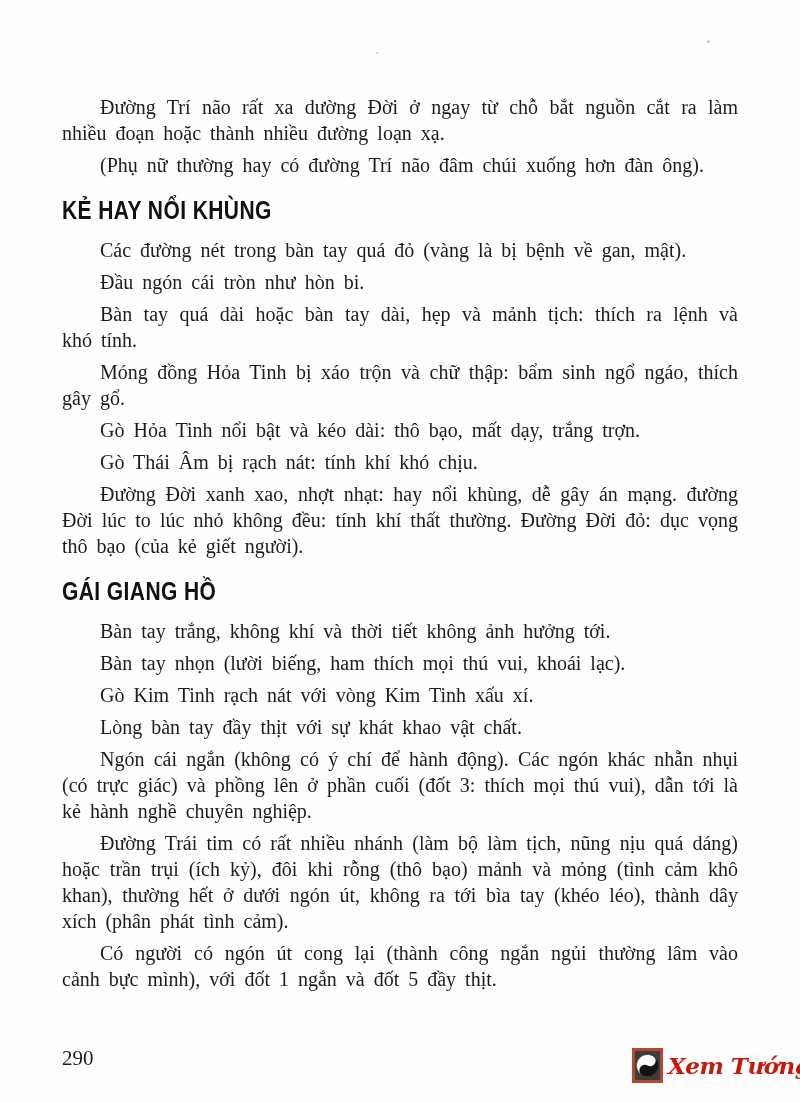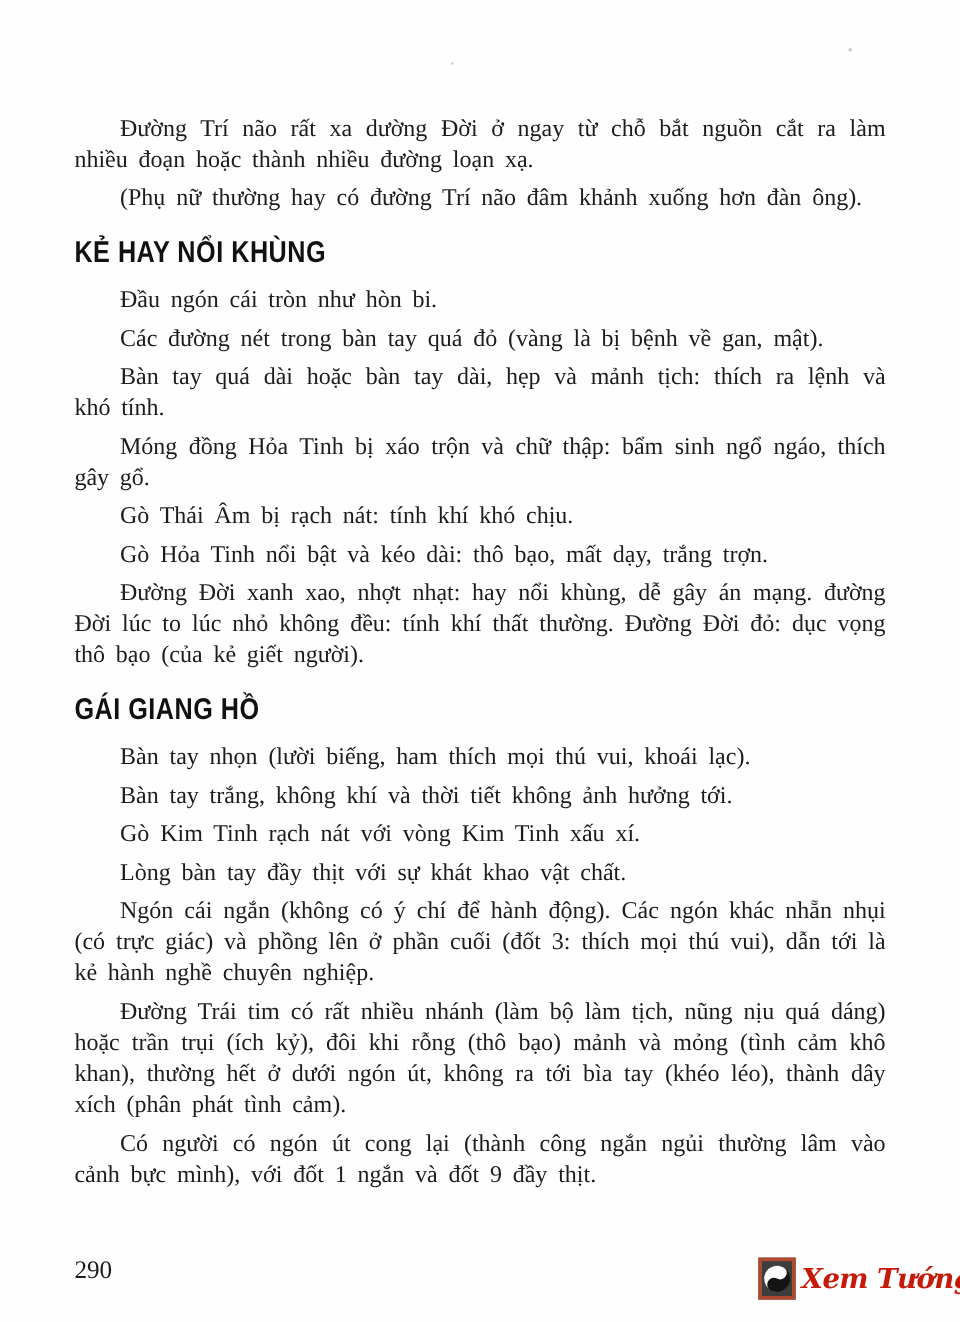--- a/index.html
+++ b/index.html
@@ -87,41 +87,41 @@
   }
 </style>
 </head>
 <body>
 
 <div class="page">
 
   <div class="content">
 
     <p class="body-par">Đường Trí não rất xa dường Đời ở ngay từ chỗ bắt nguồn cắt ra làm nhiều đoạn hoặc thành nhiều đường loạn xạ.</p>
-    <p class="body-par">(Phụ nữ thường hay có đường Trí não đâm khảnh xuống hơn đàn ông).</p>
+    <p class="body-par">(Phụ nữ thường hay có đường Trí não đâm chúi xuống hơn đàn ông).</p>
 
     <h2 class="section-heading">KẺ HAY NỔI KHÙNG</h2>
 
+    <p class="body-par">Các đường nét trong bàn tay quá đỏ (vàng là bị bệnh về gan, mật).</p>
     <p class="body-par">Đầu ngón cái tròn như hòn bi.</p>
-    <p class="body-par">Các đường nét trong bàn tay quá đỏ (vàng là bị bệnh về gan, mật).</p>
     <p class="body-par">Bàn tay quá dài hoặc bàn tay dài, hẹp và mảnh tịch: thích ra lệnh và khó tính.</p>
     <p class="body-par">Móng đồng Hỏa Tinh bị xáo trộn và chữ thập: bẩm sinh ngổ ngáo, thích gây gổ.</p>
+    <p class="body-par">Gò Hỏa Tinh nổi bật và kéo dài: thô bạo, mất dạy, trắng trợn.</p>
     <p class="body-par">Gò Thái Âm bị rạch nát: tính khí khó chịu.</p>
-    <p class="body-par">Gò Hỏa Tinh nổi bật và kéo dài: thô bạo, mất dạy, trắng trợn.</p>
     <p class="body-par">Đường Đời xanh xao, nhợt nhạt: hay nổi khùng, dễ gây án mạng. đường Đời lúc to lúc nhỏ không đều: tính khí thất thường. Đường Đời đỏ: dục vọng thô bạo (của kẻ giết người).</p>
 
     <h2 class="section-heading">GÁI GIANG HỒ</h2>
 
+    <p class="body-par">Bàn tay trắng, không khí và thời tiết không ảnh hưởng tới.</p>
     <p class="body-par">Bàn tay nhọn (lười biếng, ham thích mọi thú vui, khoái lạc).</p>
-    <p class="body-par">Bàn tay trắng, không khí và thời tiết không ảnh hưởng tới.</p>
     <p class="body-par">Gò Kim Tinh rạch nát với vòng Kim Tinh xấu xí.</p>
     <p class="body-par">Lòng bàn tay đầy thịt với sự khát khao vật chất.</p>
     <p class="body-par">Ngón cái ngắn (không có ý chí để hành động). Các ngón khác nhẵn nhụi (có trực giác) và phồng lên ở phần cuối (đốt 3: thích mọi thú vui), dẫn tới là kẻ hành nghề chuyên nghiệp.</p>
     <p class="body-par">Đường Trái tim có rất nhiều nhánh (làm bộ làm tịch, nũng nịu quá dáng) hoặc trần trụi (ích kỷ), đôi khi rỗng (thô bạo) mảnh và mỏng (tình cảm khô khan), thường hết ở dưới ngón út, không ra tới bìa tay (khéo léo), thành dây xích (phân phát tình cảm).</p>
-    <p class="body-par">Có người có ngón út cong lại (thành công ngắn ngủi thường lâm vào cảnh bực mình), với đốt 1 ngắn và đốt 9 đầy thịt.</p>
+    <p class="body-par">Có người có ngón út cong lại (thành công ngắn ngủi thường lâm vào cảnh bực mình), với đốt 1 ngắn và đốt 5 đầy thịt.</p>
 
   </div>
 
   <div class="footer">
     <div class="page-number">290</div>
 
     <div class="site-logo">
       <div class="logo-frame">
         <svg width="23" height="23" viewBox="0 0 100 100">
           <g transform="rotate(28 50 50)">

